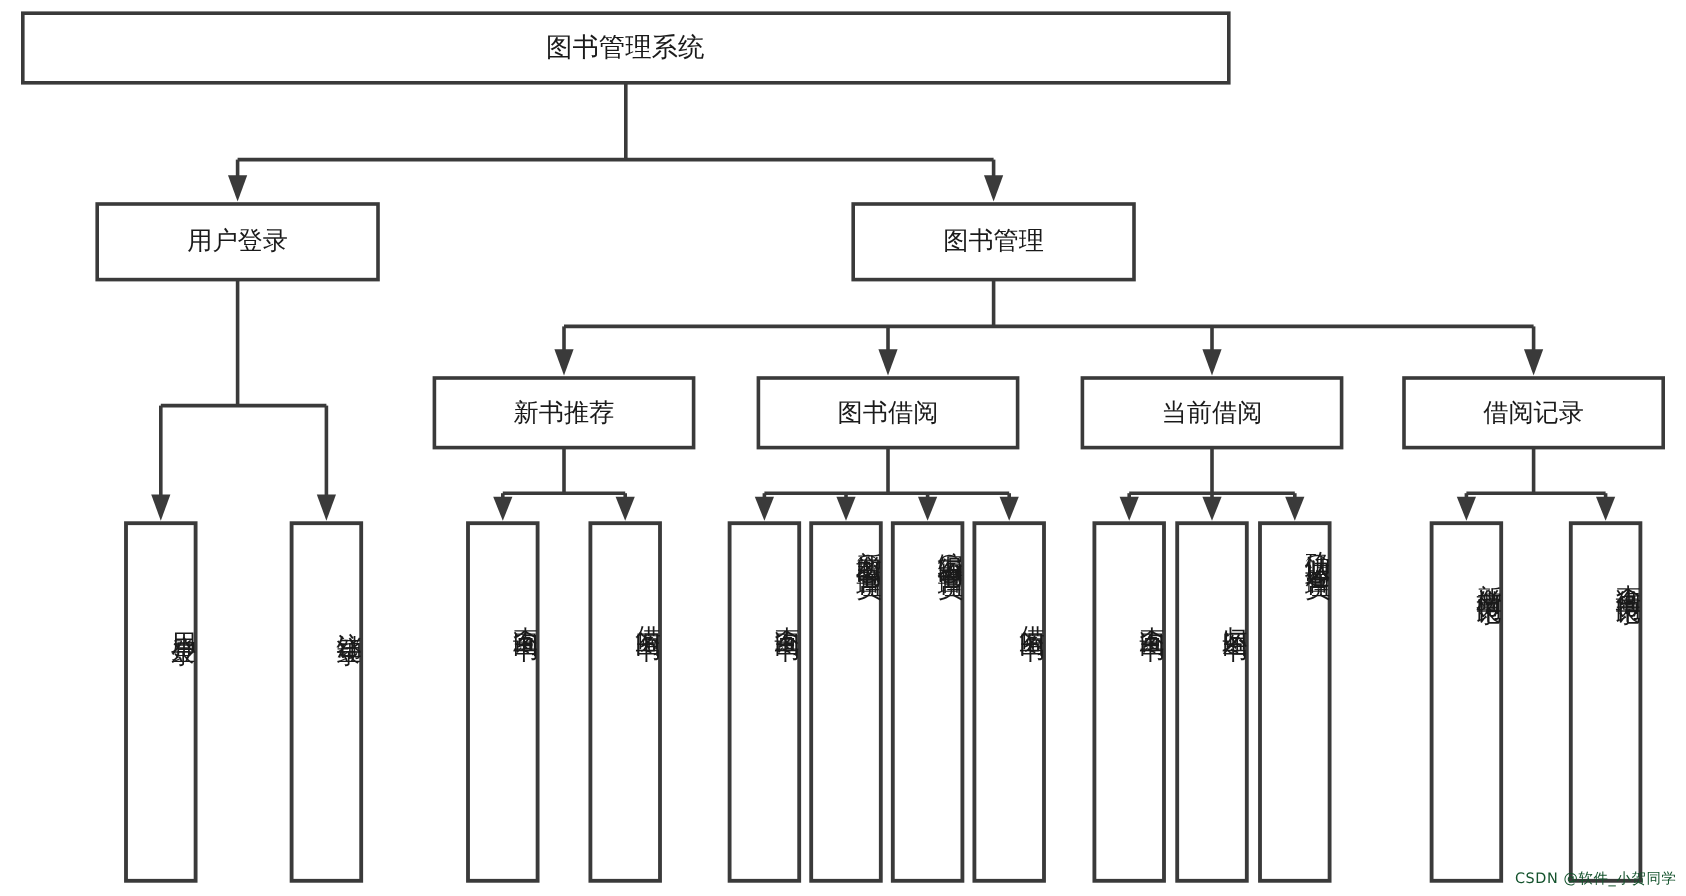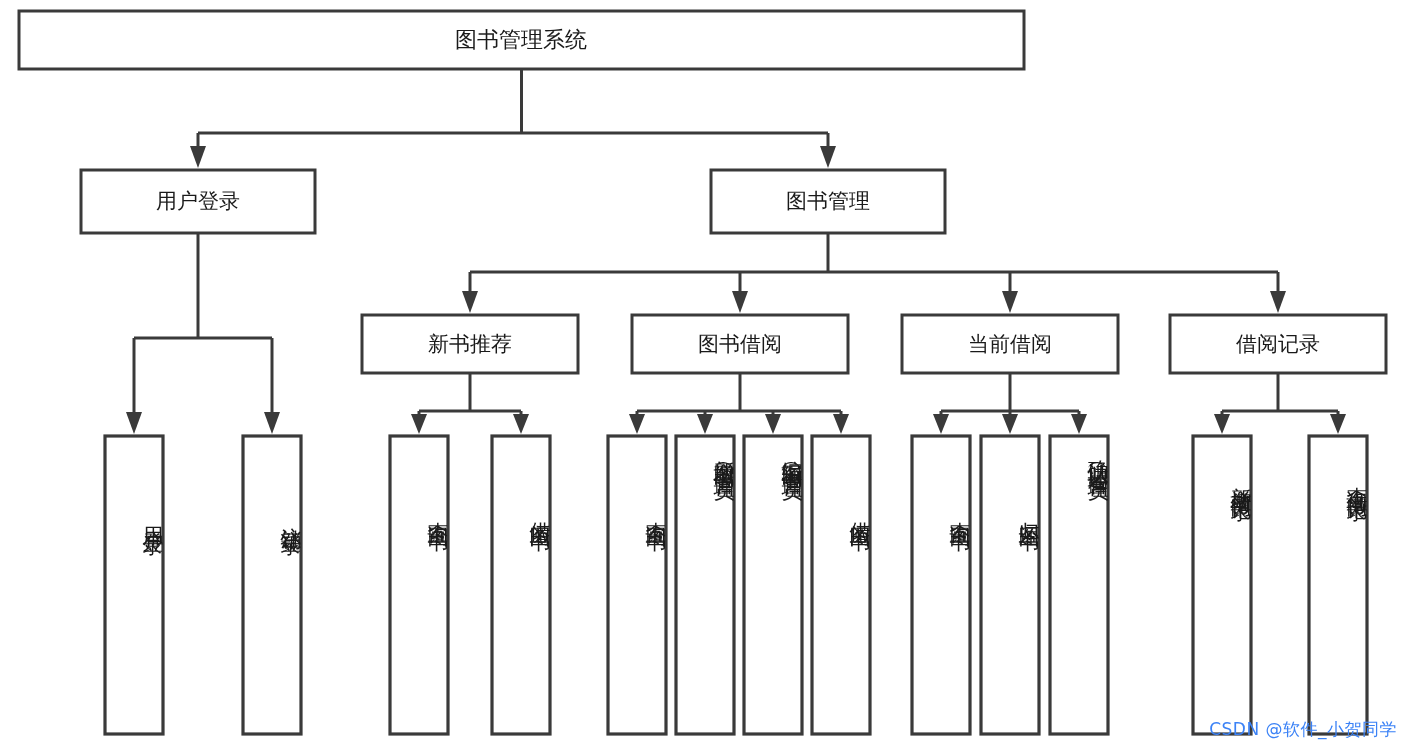--- a/index.html
+++ b/index.html
@@ -73,22 +73,22 @@
     letter-spacing: 3px;
     text-align: start;
     white-space: nowrap;
     pointer-events: none;
   }
   #watermark {
     position: absolute;
     right: 8px;
     bottom: 6px;
     font-family: "DejaVu Sans", "Liberation Sans", sans-serif;
-    font-size: 17px;
-    color: #3b82f6;
+    font-size: 12px;
+    color: #14532d;
     white-space: nowrap;
     letter-spacing: 0.5px;
   }
 </style>
 </head>
 <body>
 
 <div id="diagram-root">
 
   <svg id="tree-svg" viewBox="0 0 1405 747">

